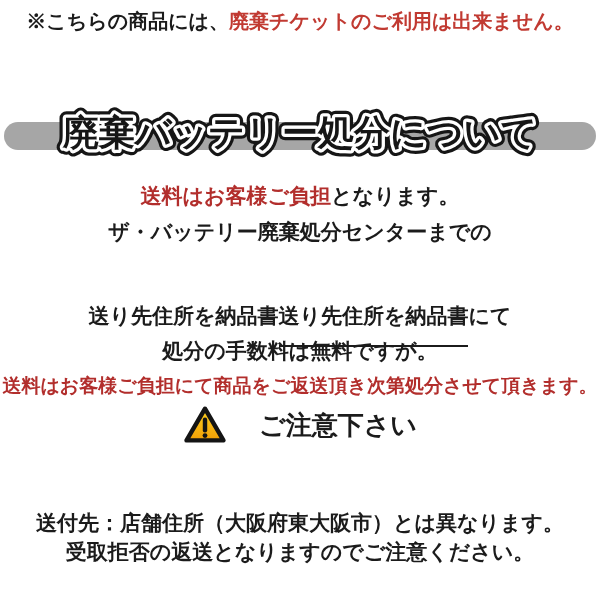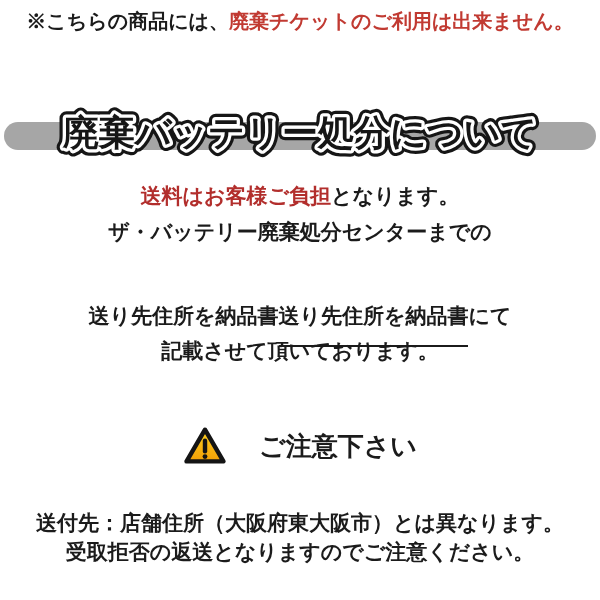--- a/index.html
+++ b/index.html
@@ -53,21 +53,21 @@
   
   .shipping { top: 299px; font-size: 21px; font-weight: 700; line-height: 35px; }
   .underline {
     border-bottom: 2px solid #1b1b1b;
     padding-bottom: 17px;
   }
   .ship-note { top: 372px; font-size: 19px; font-weight: 700; line-height: 27px; color: #b22e2c; }
 
   
   .caution-head {
-    position: absolute; top: 426px; left: 0; right: 0; height: 40px;
+    position: absolute; top: 405px; left: 0; right: 0; height: 40px;
     display: flex; align-items: center; justify-content: center;
     gap: 32px;
   }
   .warning-svg { width: 44px; height: 40px; display: block; }
   .caution-title { font-size: 26px; font-weight: 700; white-space: nowrap; }
   .caution-lines { top: 463px; font-size: 21px; font-weight: 700; line-height: 29px; margin-top: 46px; }
 </style>
 </head>
 <body>
 
@@ -89,22 +89,23 @@
     <div class="line">
       <span class="red-body">送料はお客様ご負担</span><span>となります。</span>
     </div>
     <div class="line">ザ・バッテリー廃棄処分センターまでの</div>
   </div>
 
   <div class="block shipping">
     <div class="line">
       <span>送り先住所を納品書</span><span class="underline">送り先住所を納品書</span><span>にて</span>
     </div>
-    <div class="line">記載させて頂いております。</div>
+    <div class="line">処分の手数料は無料ですが。</div>
   </div>
+  <div class="block ship-note">送料はお客様ご負担にて商品をご返送頂き次第処分させて頂きます。</div>
 
   <div class="caution-head">
     <svg class="warning-svg" viewBox="0 0 100 90">
       <defs>
         <linearGradient id="warn-grad" x1="0" y1="0" x2="0" y2="1">
           <stop offset="0" stop-color="#fcd021"></stop>
           <stop offset="1" stop-color="#f29f06"></stop>
         </linearGradient>
       </defs>
       <path d="M50 8 L92 80 L8 80 Z" fill="url(#warn-grad)" stroke="#141414" stroke-width="10" stroke-linejoin="round"></path>

